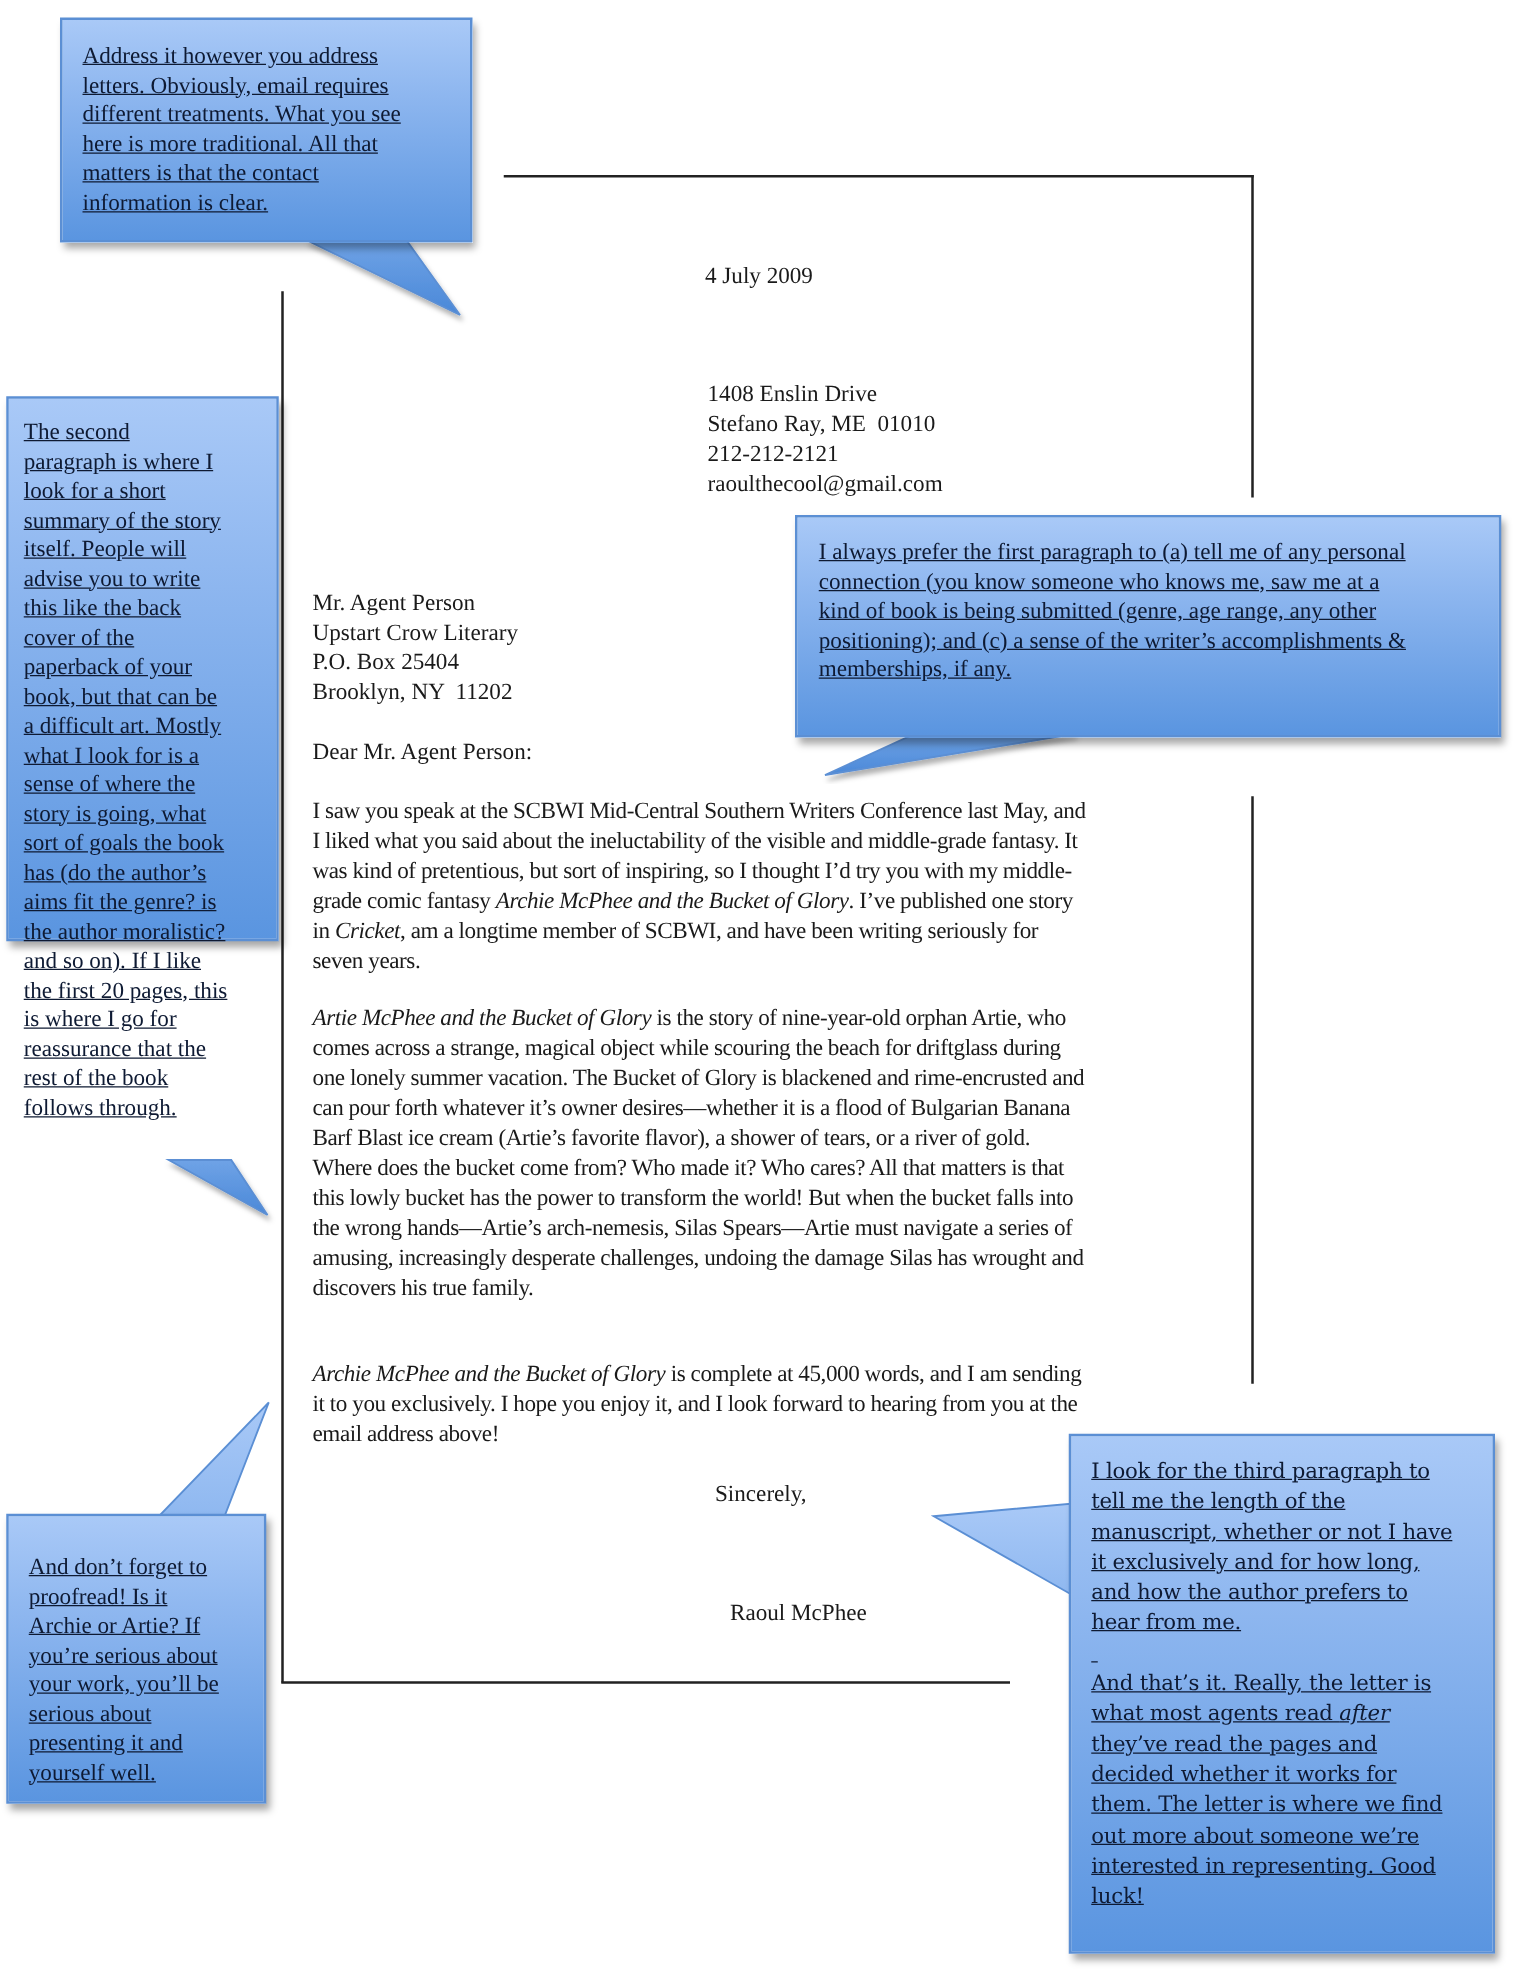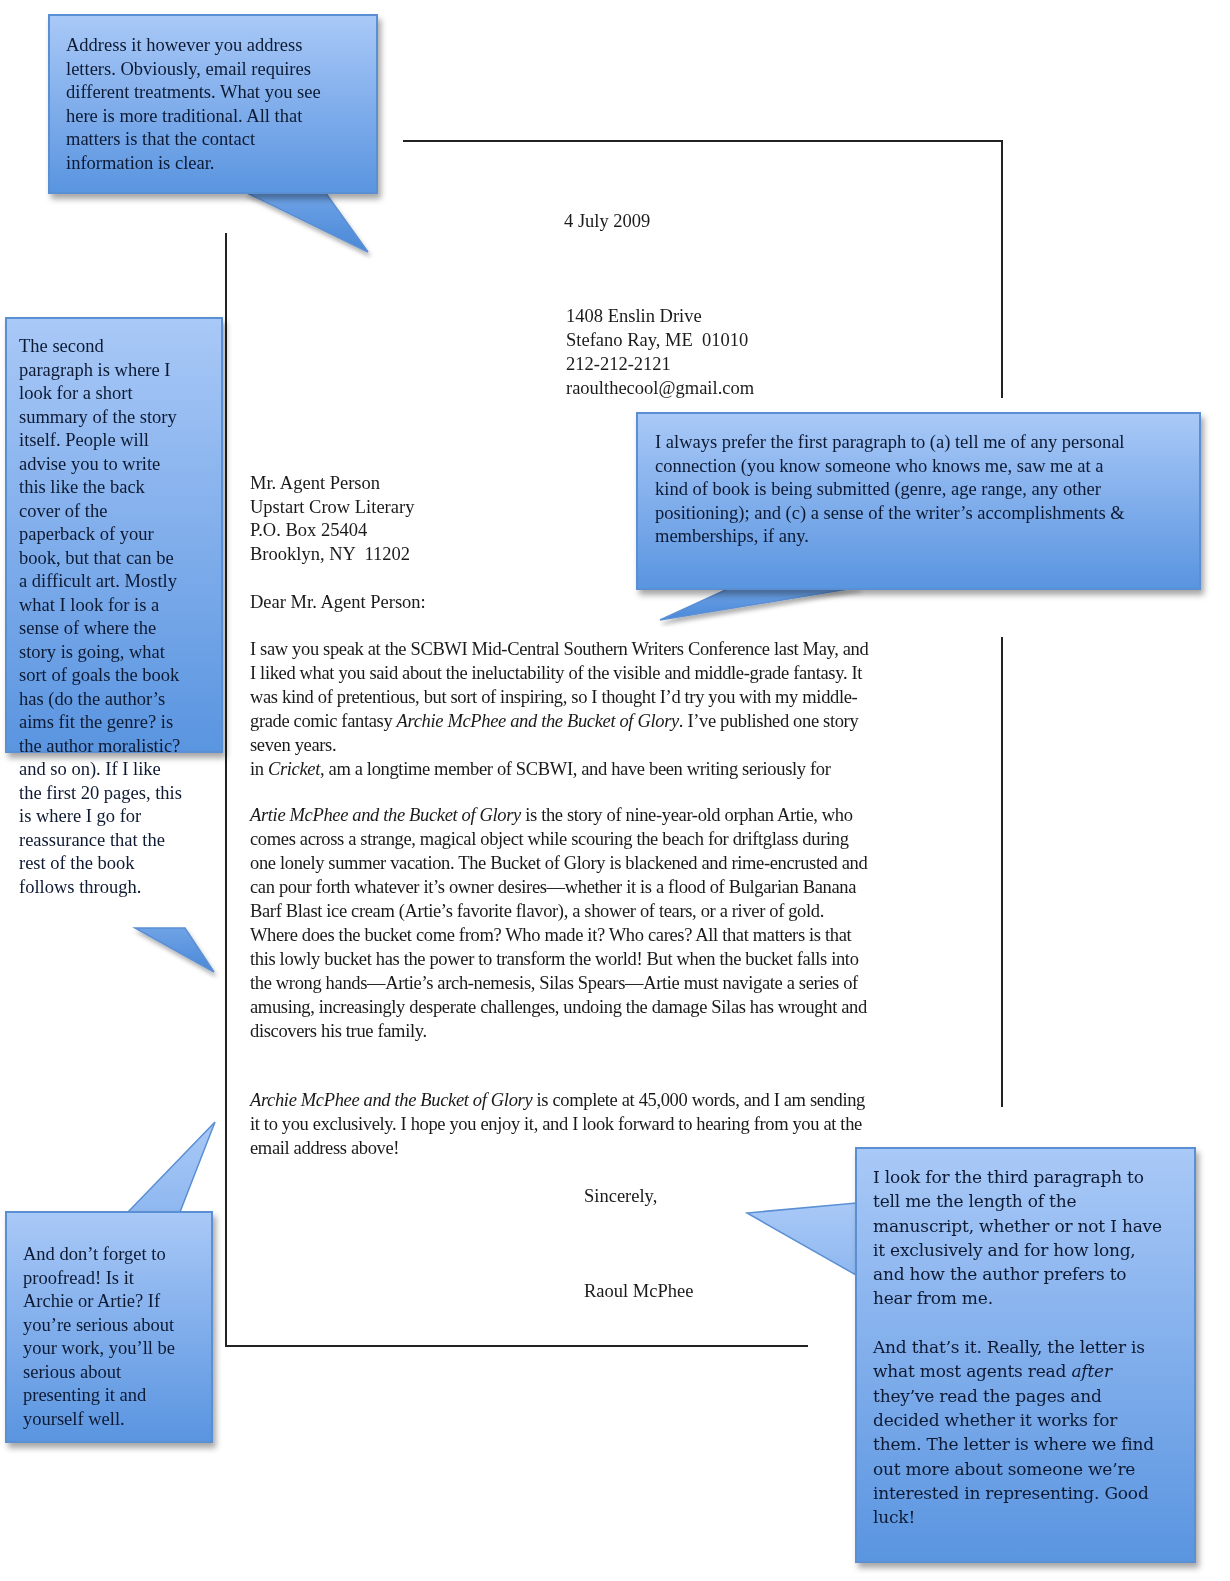--- a/index.html
+++ b/index.html
@@ -12,21 +12,21 @@
   em { font-style:italic; }
   .callout { position:absolute; box-sizing:border-box;
              background:linear-gradient(to bottom, #a9c9f7 0%, #8db6ef 35%, #5a95e0 100%);
              border:2px solid #5b8fd4;
              box-shadow:3px 5px 6px rgba(0,0,0,0.35);
              color:#0e1a33; }
   .callout .ct { font-size:18.5px; line-height:23.5px; }
   .callout.serif .ct { font-family:"Liberation Serif", serif; }
   .callout.cambria .ct { font-family:"DejaVu Serif", serif; font-size:17px; line-height:24.3px; letter-spacing:-0.2px; }
   .tail { position:absolute; overflow:visible; }
-  .ct p { margin:0; }
+  .ct p { margin:0;text-decoration:underline; }
 </style>
 </head>
 <body>
 
 <div class="frame-line" style="left:403px; top:140px; width:600px; height:1.5px;"></div>
 <div class="frame-line" style="left:1001px; top:140px; width:1.5px; height:258px;"></div>
 <div class="frame-line" style="left:1001px; top:637px; width:1.5px; height:470px;"></div>
 <div class="frame-line" style="left:225px; top:233px; width:1.5px; height:1113px;"></div>
 <div class="frame-line" style="left:225px; top:1345px; width:583px; height:1.5px;"></div>
 
@@ -46,22 +46,22 @@
   <div class="letter-text" style="left:250px; top:542px;">Brooklyn, NY  11202</div>
 </div>
 
 <div class="letter-text" style="left:250px; top:590px;">Dear Mr. Agent Person:</div>
 
 <div class="letter-para" style="top:637px;">
   <span class="ln">I saw you speak at the SCBWI Mid-Central Southern Writers Conference last May, and</span>
   <span class="ln">I liked what you said about the ineluctability of the visible and middle-grade fantasy. It</span>
   <span class="ln">was kind of pretentious, but sort of inspiring, so I thought I’d try you with my middle-</span>
   <span class="ln"><span>grade comic fantasy </span><em>Archie McPhee and the Bucket of Glory</em><span>. I’ve published one story</span></span>
+  <span class="ln"><span>in </span><em>Cricket</em><span>, am a longtime member of SCBWI, and have been writing seriously for</span></span>
   <span class="ln">seven years.</span>
-  <span class="ln"><span>in </span><em>Cricket</em><span>, am a longtime member of SCBWI, and have been writing seriously for</span></span>
 </div>
 
 <div class="letter-para" style="top:803px;">
   <span class="ln"><em>Artie McPhee and the Bucket of Glory</em><span> is the story of nine-year-old orphan Artie, who</span></span>
   <span class="ln">comes across a strange, magical object while scouring the beach for driftglass during</span>
   <span class="ln">one lonely summer vacation. The Bucket of Glory is blackened and rime-encrusted and</span>
   <span class="ln">can pour forth whatever it’s owner desires—whether it is a flood of Bulgarian Banana</span>
   <span class="ln">Barf Blast ice cream (Artie’s favorite flavor), a shower of tears, or a river of gold.</span>
   <span class="ln">Where does the bucket come from? Who made it? Who cares? All that matters is that</span>
   <span class="ln">this lowly bucket has the power to transform the world! But when the bucket falls into</span>
@@ -69,21 +69,21 @@
   <span class="ln">amusing, increasingly desperate challenges, undoing the damage Silas has wrought and</span>
   <span class="ln">discovers his true family.</span>
 </div>
 
 <div class="letter-para" style="top:1088px;">
   <span class="ln"><em>Archie McPhee and the Bucket of Glory</em><span> is complete at 45,000 words, and I am sending</span></span>
   <span class="ln">it to you exclusively. I hope you enjoy it, and I look forward to hearing from you at the</span>
   <span class="ln">email address above!</span>
 </div>
 
-<div class="letter-text" style="left:584px; top:1184px;">Sincerely,</div>
+<div class="letter-text" style="left:572px; top:1184px;">Sincerely,</div>
 <div class="letter-text" style="left:584px; top:1279px;">Raoul McPhee</div>
 
 <svg class="tail" style="left:0; top:0;" width="1230" height="1581" viewBox="0 0 1230 1581">
   <defs>
     <linearGradient id="tg1" x1="0" y1="0" x2="0" y2="1">
       <stop offset="0" stop-color="#6fa3e6"></stop>
         <stop offset="1" stop-color="#4a88d8"></stop>
     </linearGradient>
     <linearGradient id="tg2" x1="0" y1="0" x2="0" y2="1">
       <stop offset="0" stop-color="#a9c9f7"></stop>

